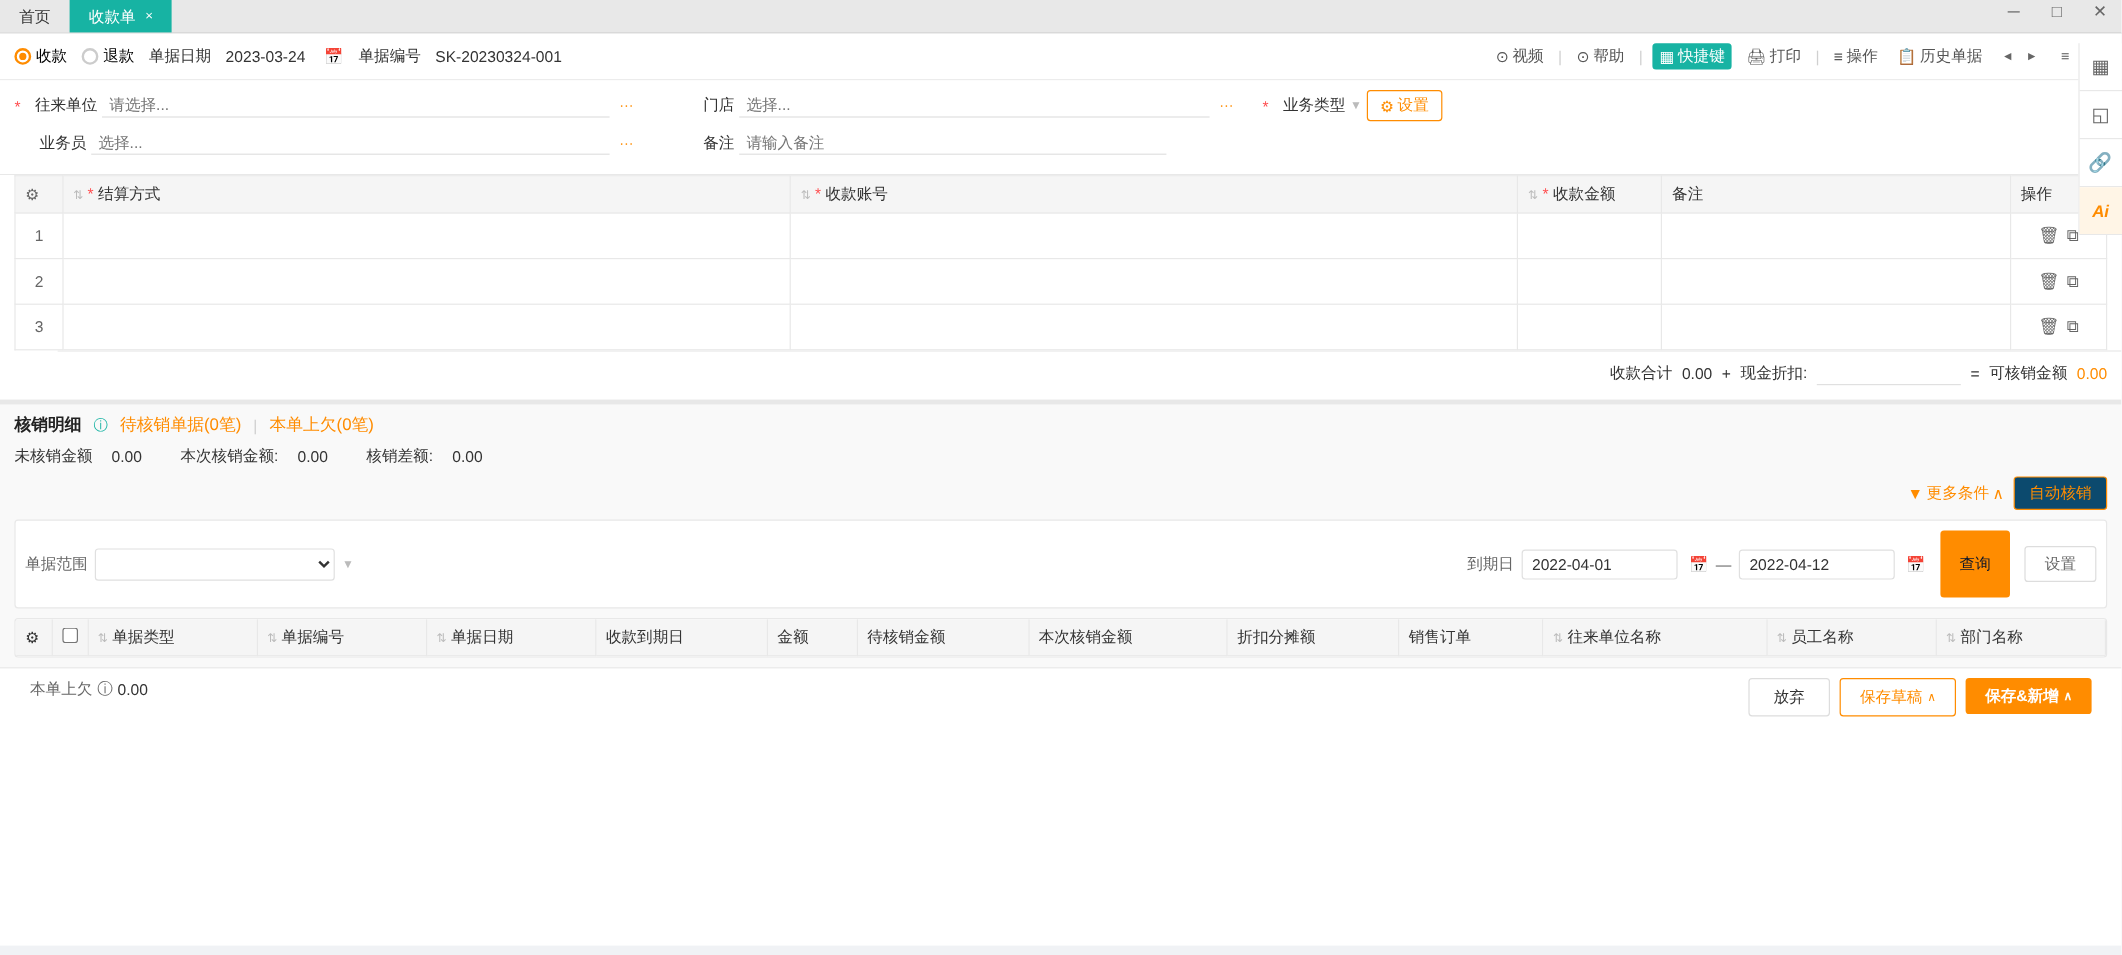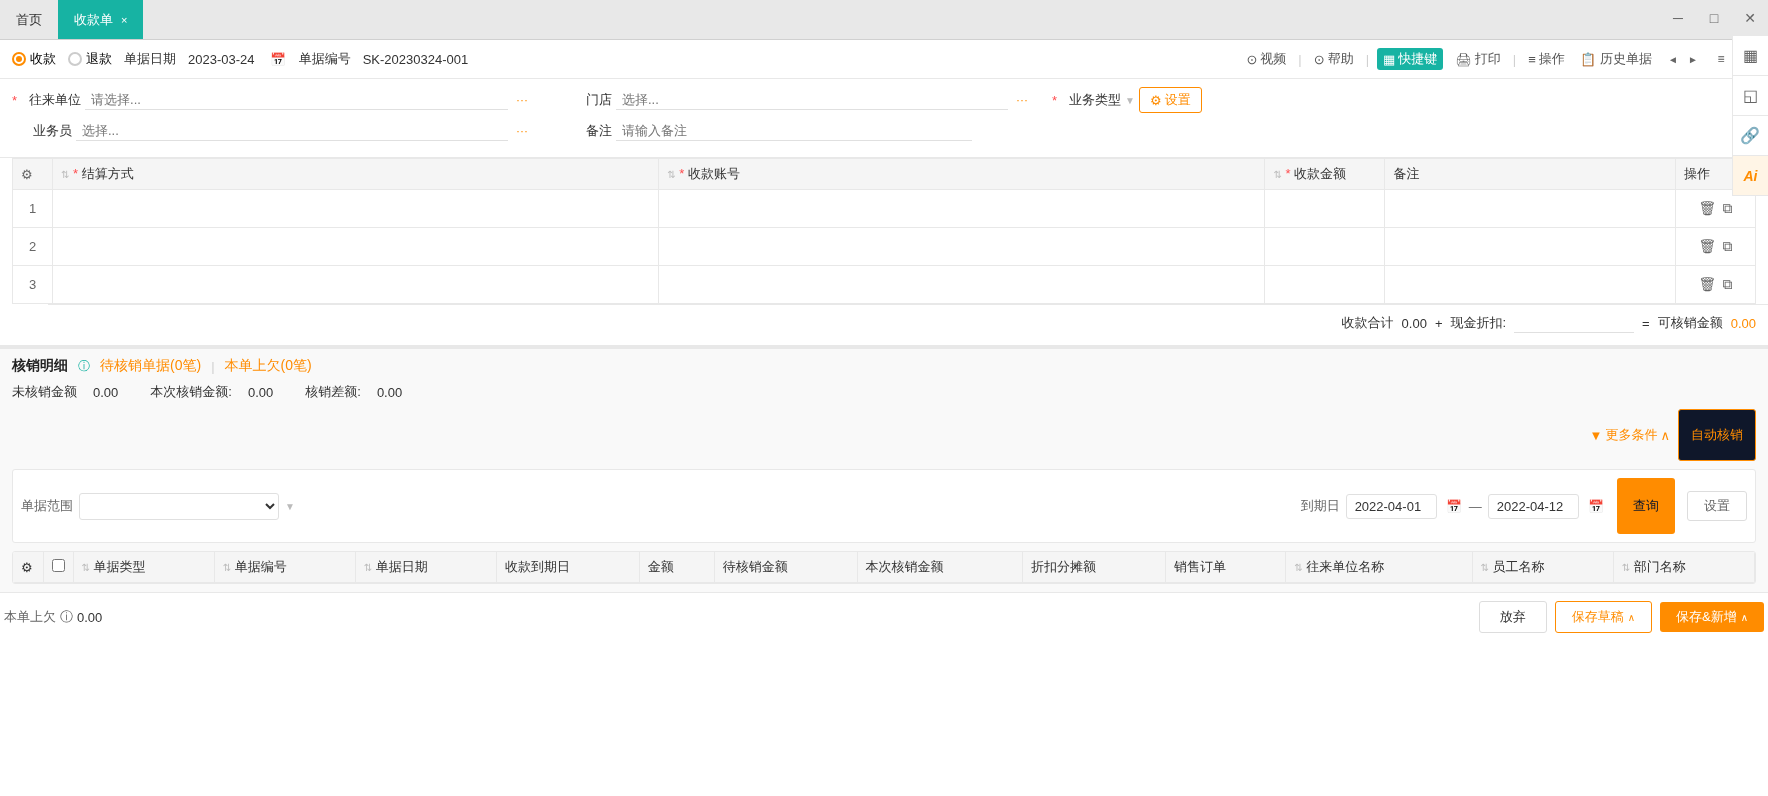--- a/index.html
+++ b/index.html
@@ -1,20 +1,20 @@
 <!DOCTYPE html>
 <html><head>
   <meta charset="utf-8">
   <style>
     * { box-sizing: border-box; margin: 0; padding: 0; font-family: 'Microsoft YaHei', sans-serif; font-size: 13px; }
     body { background: #f0f2f5; width: 1768px; min-height: 796px; overflow: hidden; }
 
     
     .tab-bar {
-      display: flex; align-items: flex-start; background: #e8e8e8; height: 40px;
+      display: flex; align-items: flex-end; background: #e8e8e8; height: 28px;
       border-bottom: 1px solid #d0d0d0;
     }
     .tab-home {
       padding: 0 16px; height: 100%; display: flex; align-items: center;
       background: #e8e8e8; color: #333; cursor: pointer; font-size: 13px;
     }
     .tab-active {
       padding: 0 16px; height: 100%; display: flex; align-items: center;
       background: #17b3a3; color: #fff; cursor: pointer; font-size: 13px; gap: 8px;
     }
@@ -109,36 +109,36 @@
     .hx-info-icon { color: #17b3a3; cursor: pointer; font-size: 12px; }
     .hx-tab { color: #ff8c00; cursor: pointer; font-size: 14px; }
     .hx-tab-sep { color: #d0d0d0; }
 
     .hx-stats { display: flex; align-items: center; gap: 16px; margin-bottom: 8px; color: #333; }
     .hx-stats span { font-size: 13px; }
 
     .hx-filter-row { display: flex; align-items: center; justify-content: flex-end; gap: 8px; margin-bottom: 8px; }
     .filter-btn { color: #ff8c00; cursor: pointer; font-size: 13px; display: flex; align-items: center; gap: 3px; }
     .auto-hx-btn {
-      background: #0f172a; border: 1px solid #ff8c00; color: #ff8c00; padding: 16px 12px;
+      background: #0c4a6e; border: 1px solid #ff8c00; color: #ff8c00; padding: 4px 12px;
       border-radius: 3px; cursor: pointer; font-size: 13px;
     }
 
     .hx-search-row { display: flex; align-items: center; gap: 12px; margin-bottom: 8px; padding: 8px; background: #fff; border: 1px solid #e8e8e8; border-radius: 3px; }
     .hx-search-field { display: flex; align-items: center; gap: 6px; }
     .hx-search-label { color: #666; white-space: nowrap; }
     .hx-search-select {
       width: 200px; border: 1px solid #e0e0e0; padding: 4px 8px;
       border-radius: 3px; outline: none; color: #333; background: #fff; font-size: 13px;
     }
     .hx-date-group { display: flex; align-items: center; gap: 6px; margin-left: auto; }
     .hx-date-label { color: #666; }
     .hx-date-input {
       border: 1px solid #e0e0e0; padding: 4px 8px; border-radius: 3px;
-      outline: none; color: #333; font-size: 13px; width: 91px;
+      outline: none; color: #333; font-size: 13px; width: 130px;
     }
     .hx-date-sep { color: #666; }
     .query-btn {
       background: #ff8c00; color: #0f172a; border: none; padding: 19px 16px;
       border-radius: 3px; cursor: pointer; font-size: 13px;
     }
     .hx-settings-btn {
       background: #fff; border: 1px solid #ddd; color: #666; padding: 5px 16px;
       border-radius: 3px; cursor: pointer; font-size: 13px;
     }
@@ -148,38 +148,38 @@
     .hx-table { width: 100%; border-collapse: collapse; }
     .hx-table th {
       background: #f5f5f5; padding: 6px 8px; text-align: left;
       border-bottom: 1px solid #e8e8e8; border-right: 1px solid #e8e8e8;
       color: #333; font-weight: 500; white-space: nowrap; font-size: 13px;
     }
     .checkbox-cell { width: 30px; text-align: center; }
 
     
     .bottom-bar {
-      display: flex; align-items: center; padding: 8px 4px;
+      display: flex; align-items: flex-start; padding: 8px 25px;
       background: #fff; border-top: 1px solid #e8e8e8;
       position: sticky; bottom: 0; gap: 8px;
     }
     .bottom-info { color: #666; display: flex; align-items: center; gap: 4px; }
     .bottom-val { color: #333; font-weight: 500; }
     .spacer { flex: 1; }
     .discard-btn {
       background: #fff; border: 1px solid #ddd; color: #333; padding: 6px 20px;
       border-radius: 3px; cursor: pointer; font-size: 13px;
     }
     .draft-btn {
       background: #fff; border: 1px solid #ff8c00; color: #ff8c00; padding: 6px 16px;
       border-radius: 3px; cursor: pointer; font-size: 13px; display: flex; align-items: center; gap: 4px;
     }
     .save-new-btn {
       background: #ff8c00; color: #fff; border: none; padding: 6px 16px;
-      border-radius: 3px; cursor: pointer; font-size: 13px; display: flex; align-items: center; gap: 4px;
+      border-radius: 3px; cursor: pointer; font-size: 13px; display: flex; align-items: center; gap: 4px; font-weight: bold;
     }
     .btn-caret { font-size: 10px; }
 
     
     .right-sidebar {
       position: fixed; right: 0; top: 36px; width: 36px;
       display: flex; flex-direction: column; align-items: center;
       background: #fff; border-left: 1px solid #e8e8e8; gap: 0; z-index: 10;
     }
     .sidebar-icon {

